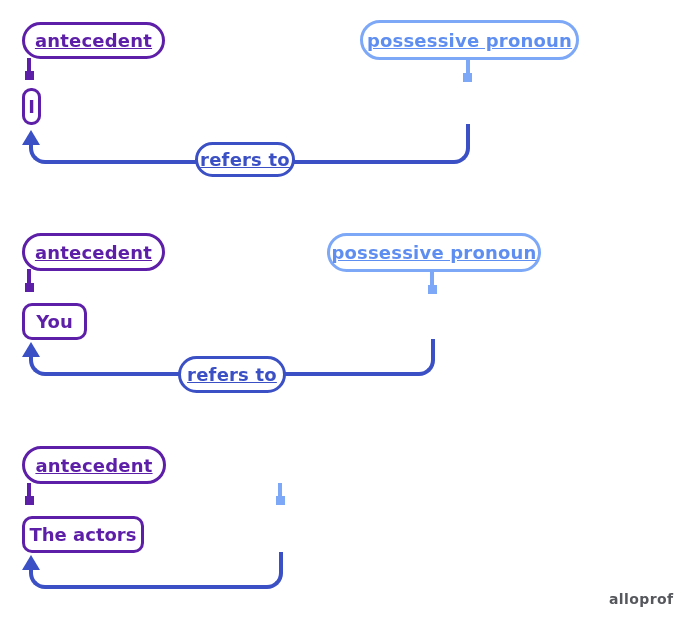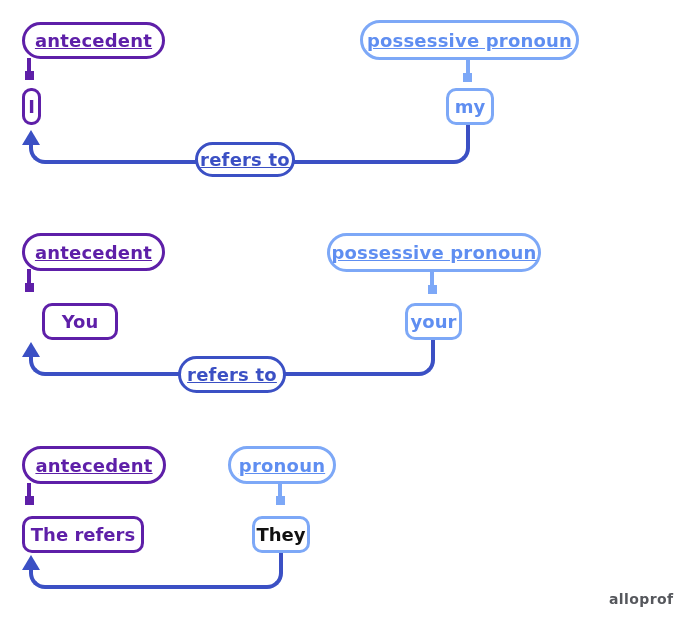--- a/index.html
+++ b/index.html
@@ -78,50 +78,46 @@
 <div id="canvas">
 
   <div class="pill p-purple" style="left:22px;top:22px;width:143px;height:37px;">antecedent</div>
   <div class="stem purple" style="left:27px;top:58px;height:15px;"></div>
   <div class="sq purple" style="left:25px;top:71px;"></div>
   <div class="wordbox w-purple" style="left:22px;top:88px;width:19px;height:37px;border-radius:9px;">I</div>
 
   <div class="pill p-blue" style="left:360px;top:20px;width:219px;height:40px;">possessive pronoun</div>
   <div class="stem blue" style="left:466px;top:59px;height:15px;"></div>
   <div class="sq blue" style="left:463px;top:73px;"></div>
-  <div class="wordbox w-blue" style="left:446px;top:88px;width:48px;height:37px;">my</div>
 
   <div class="elbow-right" style="left:260px;top:124px;width:210px;height:40px;"></div>
   <div class="elbow-left" style="left:29px;top:144px;width:240px;height:20px;"></div>
   <div class="arrow-up" style="left:22px;top:130px;"></div>
   <div class="pill p-dark" style="left:195px;top:142px;width:100px;height:35px;">refers to</div>
 
   <div class="pill p-purple" style="left:22px;top:233px;width:143px;height:38px;">antecedent</div>
   <div class="stem purple" style="left:27px;top:269px;height:16px;"></div>
   <div class="sq purple" style="left:25px;top:283px;"></div>
-  <div class="wordbox w-purple" style="left:22px;top:303px;width:76px;height:37px;margin-left:20px;">You</div>
+  <div class="wordbox w-purple" style="left:22px;top:303px;width:65px;height:37px;">You</div>
 
   <div class="pill p-blue" style="left:327px;top:233px;width:214px;height:39px;">possessive pronoun</div>
   <div class="stem blue" style="left:430px;top:271px;height:15px;"></div>
   <div class="sq blue" style="left:428px;top:285px;"></div>
-  <div class="wordbox w-blue" style="left:405px;top:303px;width:57px;height:37px;">your</div>
 
   <div class="elbow-right" style="left:230px;top:339px;width:205px;height:37px;"></div>
   <div class="elbow-left" style="left:29px;top:356px;width:210px;height:20px;"></div>
   <div class="arrow-up" style="left:22px;top:342px;"></div>
   <div class="pill p-dark" style="left:178px;top:356px;width:108px;height:37px;">refers to</div>
 
   <div class="pill p-purple" style="left:22px;top:446px;width:144px;height:38px;">antecedent</div>
   <div class="stem purple" style="left:27px;top:483px;height:15px;"></div>
   <div class="sq purple" style="left:25px;top:496px;"></div>
-  <div class="wordbox w-purple" style="left:22px;top:516px;width:122px;height:37px;">The refers</div>
+  <div class="wordbox w-purple" style="left:22px;top:516px;width:122px;height:37px;">The actors</div>
 
-  <div class="pill p-blue" style="left:228px;top:446px;width:108px;height:38px;">pronoun</div>
   <div class="stem blue" style="left:278px;top:483px;height:15px;"></div>
   <div class="sq blue" style="left:276px;top:496px;"></div>
-  <div class="wordbox w-black" style="left:252px;top:516px;width:58px;height:37px;">They</div>
 
   <div class="elbow-right" style="left:180px;top:552px;width:103px;height:37px;"></div>
   <div class="elbow-left" style="left:29px;top:569px;width:160px;height:20px;"></div>
   <div class="arrow-up" style="left:22px;top:555px;"></div>
 
   <div class="watermark" style="left:609px;top:591px;">alloprof</div>
 </div>
 
 </body></html>

